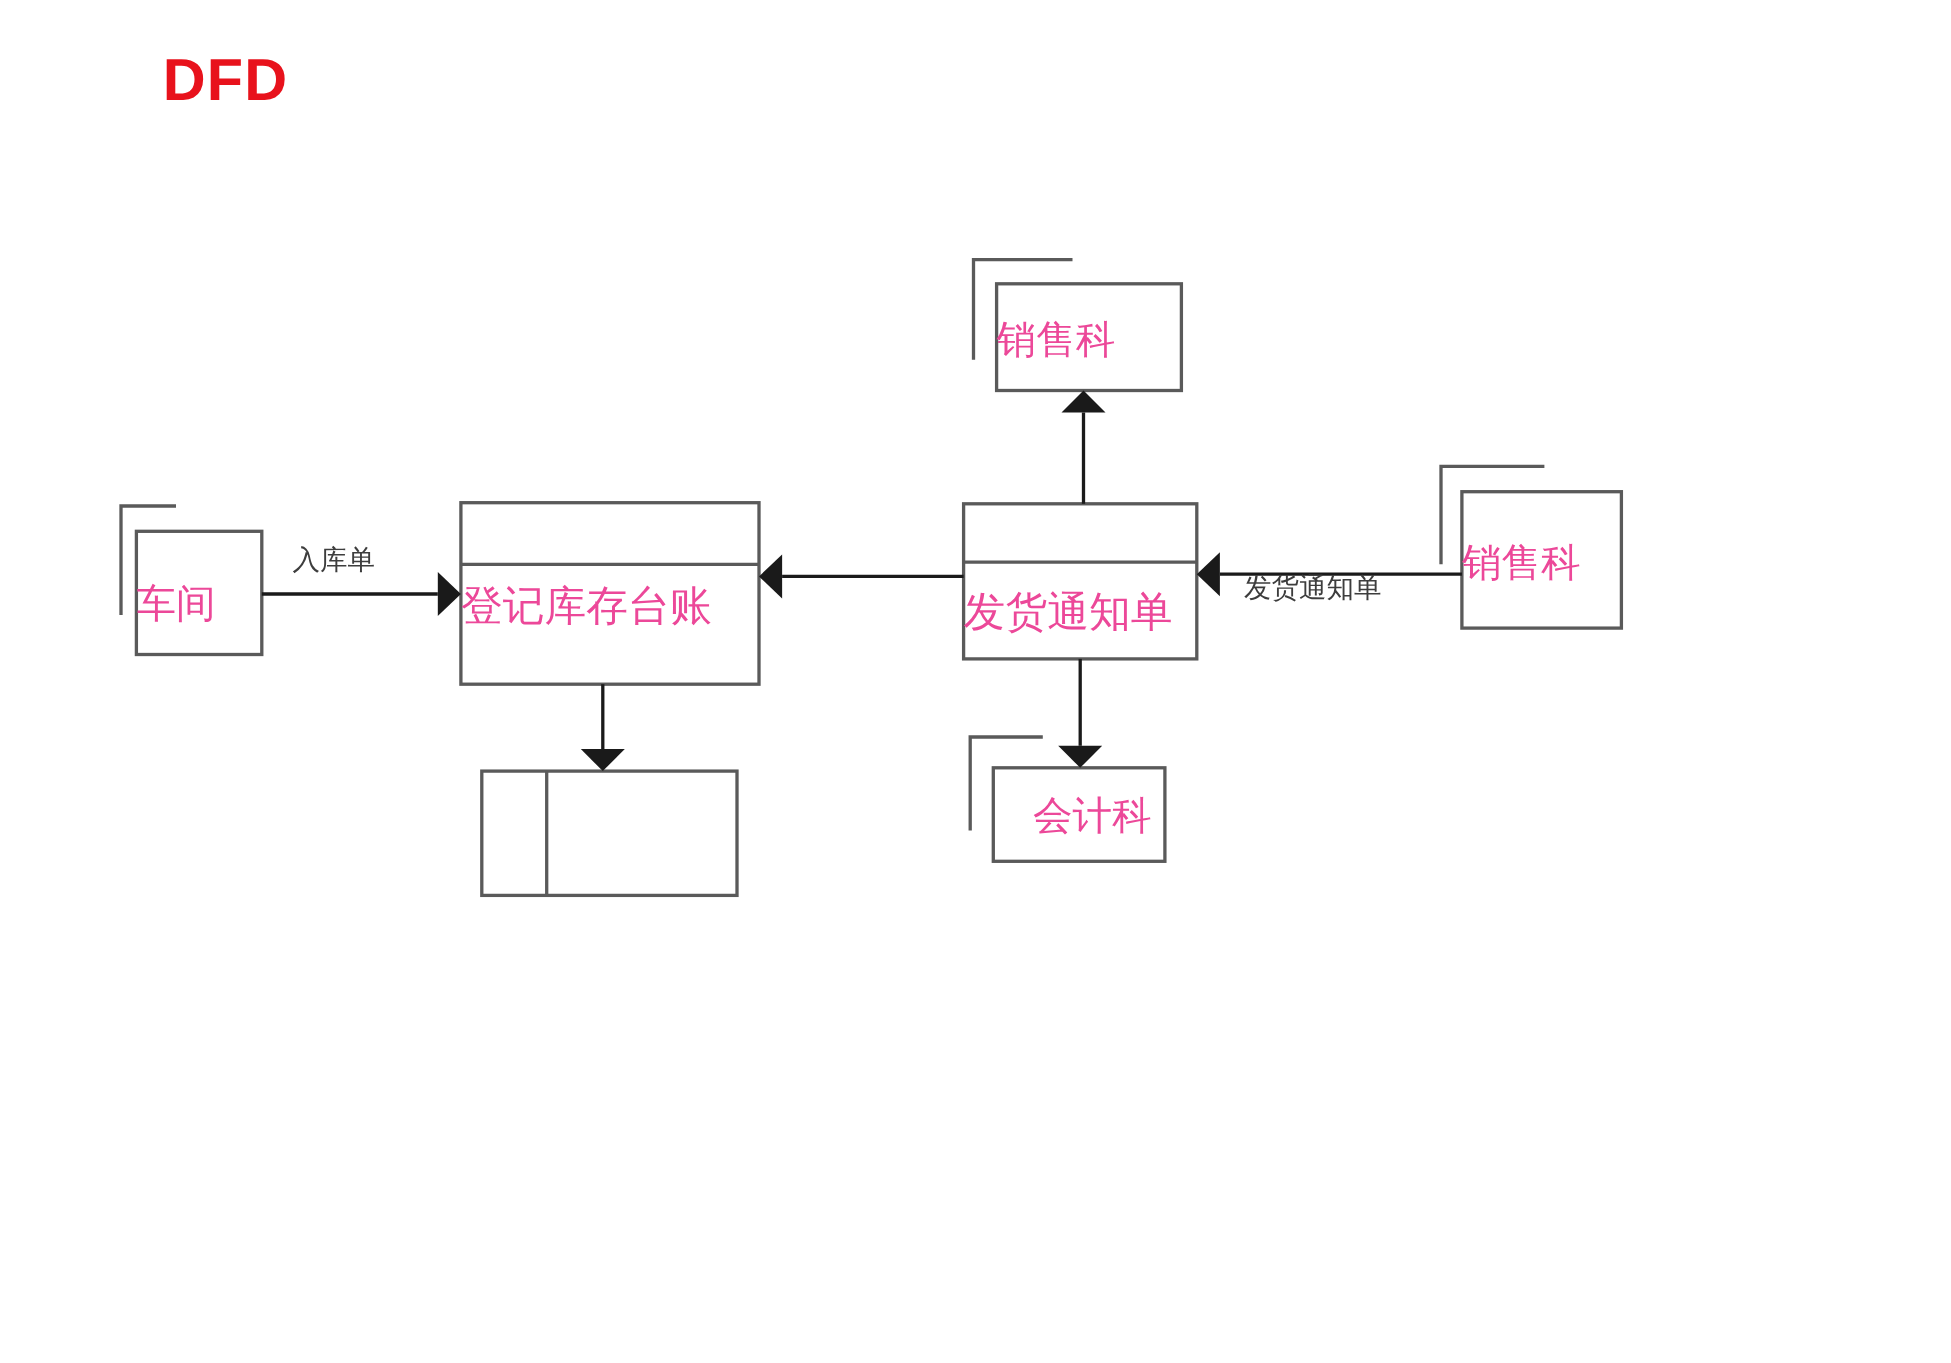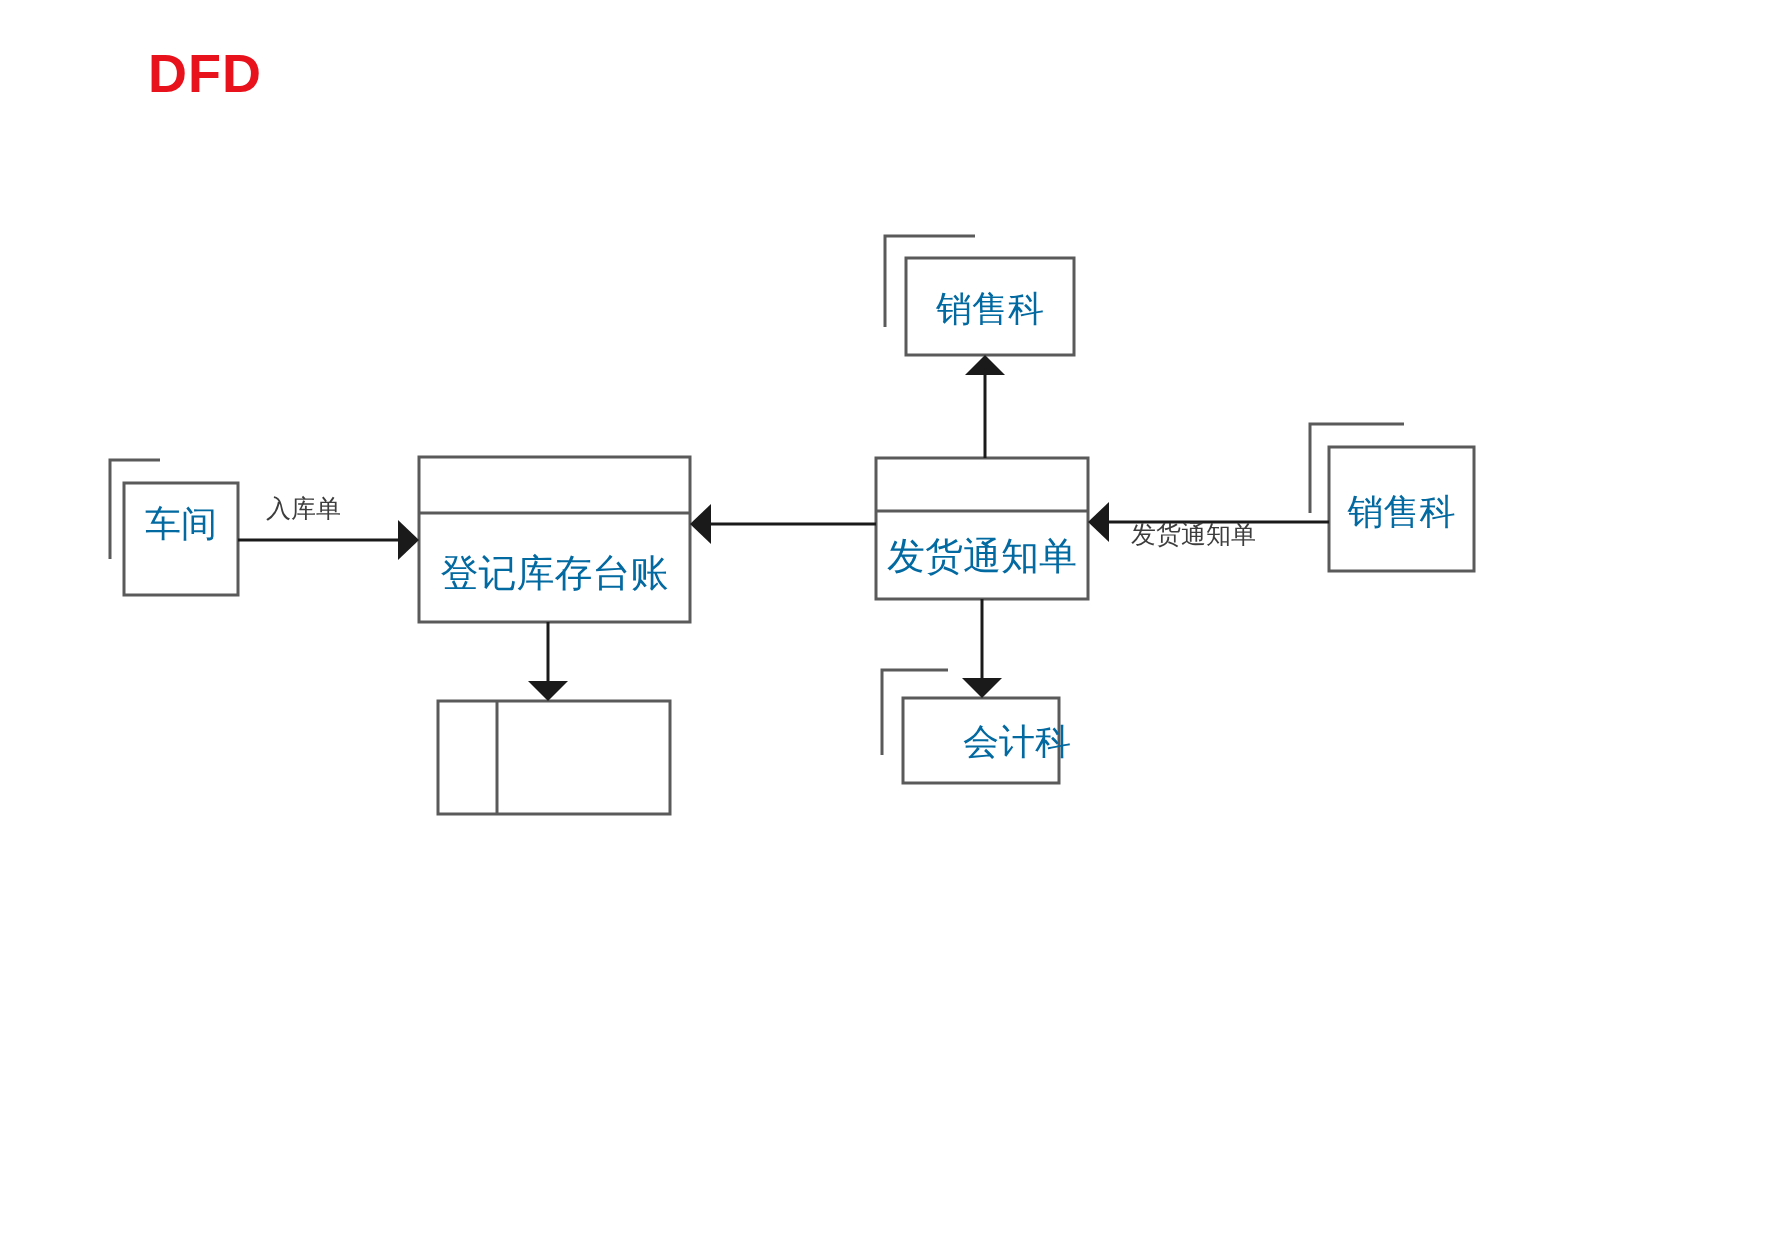--- a/index.html
+++ b/index.html
@@ -34,23 +34,23 @@
     font-family: "Liberation Sans", "DejaVu Sans", sans-serif;
     color: #e8121c;
     letter-spacing: 1px;
     line-height: 1;
     user-select: none;
   }
   
   .node-label {
     position: absolute;
     font-family: "Liberation Serif", "DejaVu Serif", serif;
-    color: #0369a1;
+    color: #ec4899;
     white-space: nowrap;
-    text-align: center;
+    text-align: left;
     user-select: none;
   }
   .entity-label {
     font-size: 36px;
   }
   .process-label {
     font-size: 38px;
   }
   .store-label {
     font-size: 38px;
@@ -134,29 +134,29 @@
       <polygon points="962,678 1002,678 982,698" fill="#1a1a1a"></polygon>
     </g>
 
     <g>
       <line x1="1329" y1="522" x2="1109" y2="522" stroke="#1a1a1a" stroke-width="3"></line>
       <polygon points="1109,502 1088,522 1109,542" fill="#1a1a1a"></polygon>
     </g>
 
   </svg>
 
-  <div class="node-label entity-label" style="left:124px; top:500px; width:114px;">车间</div>
+  <div class="node-label entity-label" style="left:124px; top:525px; width:114px;">车间</div>
 
   <div class="node-label entity-label" style="left:906px; top:285px; width:168px;">销售科</div>
 
   <div class="node-label entity-label" style="left:1329px; top:488px; width:145px;">销售科</div>
 
   <div class="node-label entity-label" style="left:903px; top:718px; width:156px;padding-left:36px;">会计科</div>
 
-  <div class="node-label process-label" style="left:419px; top:548px; width:271px;">登记库存台账</div>
+  <div class="node-label process-label" style="left:419px; top:526px; width:271px;">登记库存台账</div>
 
   <div class="node-label process-label" style="left:876px; top:531px; width:212px;">发货通知单</div>
 
 
   <div class="flow-label" style="left:266px; top:492px;">入库单</div>
 
   <div class="flow-label" style="left:1131px; top:474px;margin-top:44px;">发货通知单</div>
 
 </div>
 

